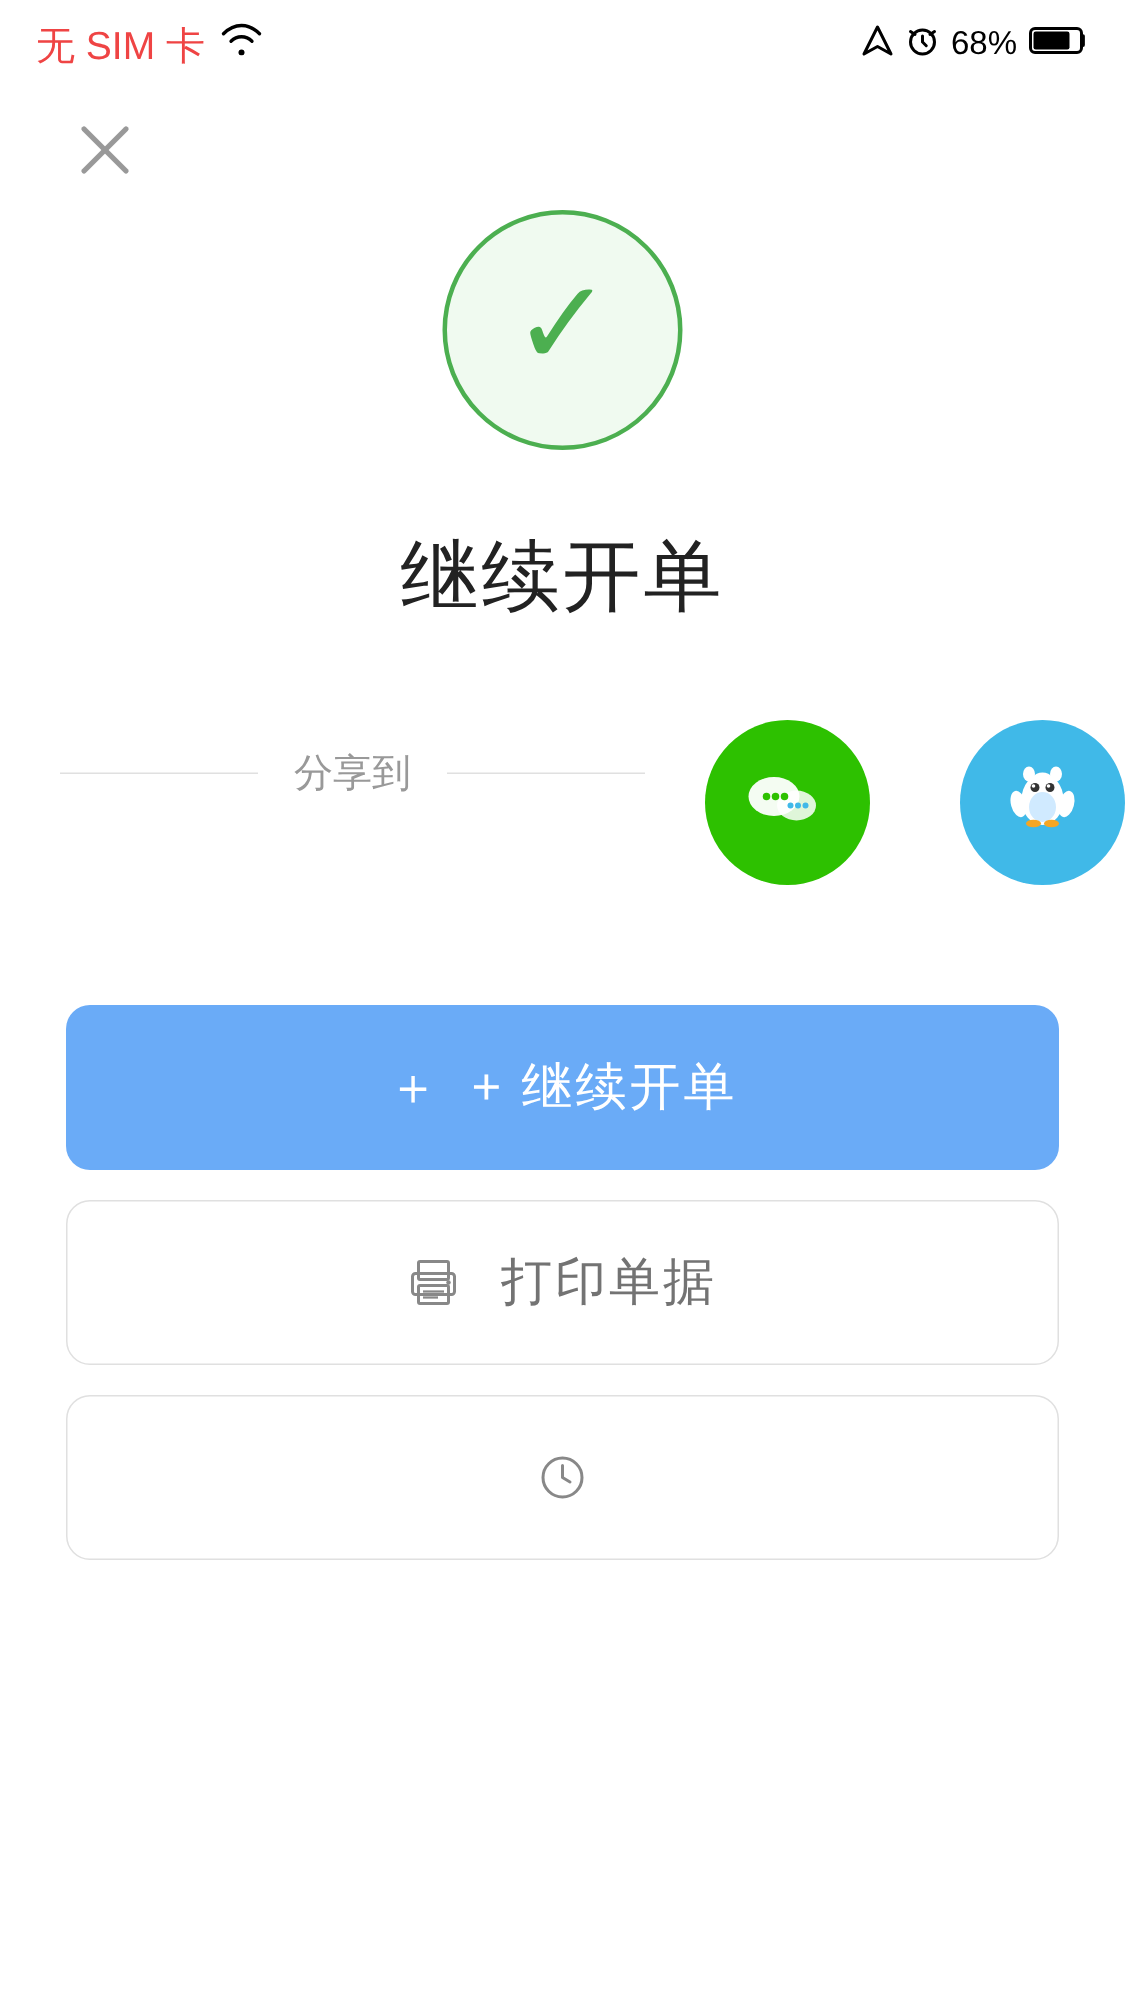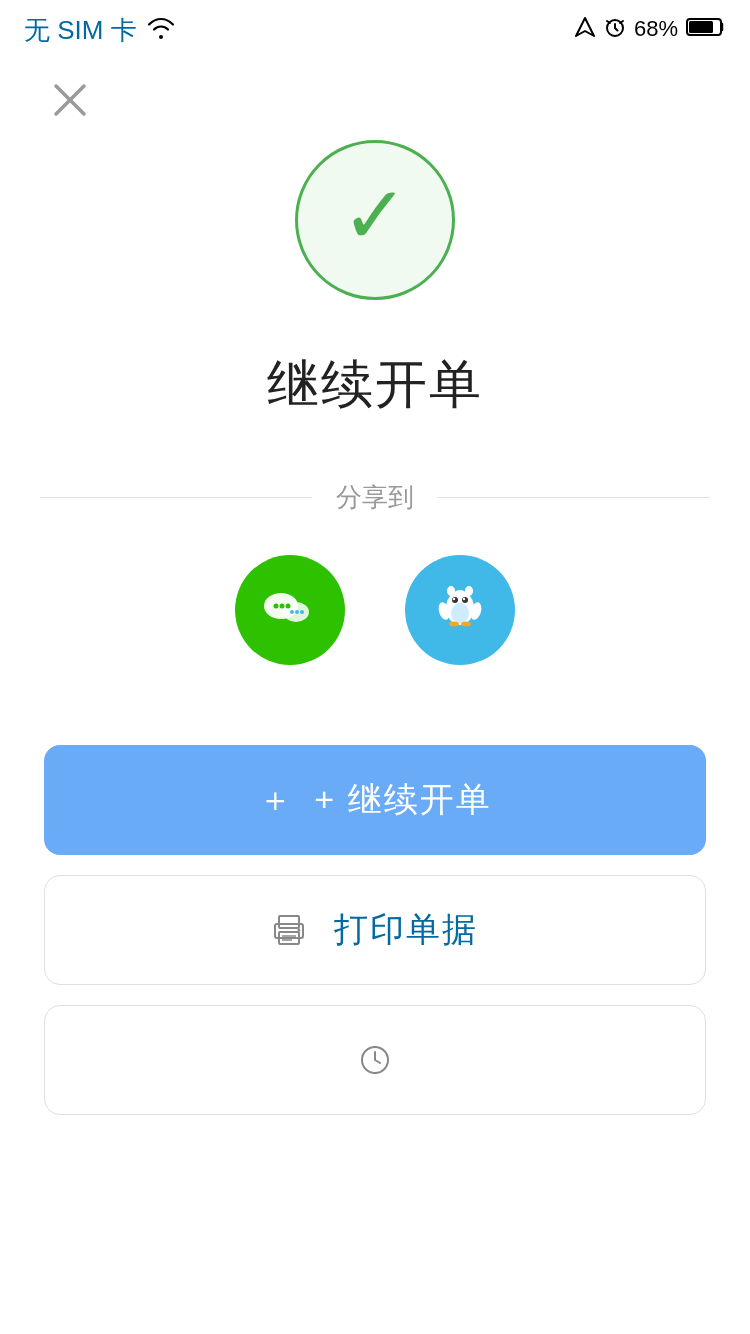--- a/index.html
+++ b/index.html
@@ -24,25 +24,24 @@
       height: 60px;
       display: flex;
       align-items: center;
       justify-content: space-between;
       padding: 0 24px;
       background: #ffffff;
     }
 
     .status-left {
       display: flex;
-      align-items: center;
       gap: 10px;
       font-size: 26px;
       font-weight: 500;
-      color: #0369a1;
+      color: #ef4444;
     }
 
     .status-center {
       font-size: 30px;
       font-weight: 600;
       color: #000;
       letter-spacing: 1px;
     }
 
     .status-right {
@@ -107,21 +106,21 @@
       font-weight: 400;
       color: #222;
       margin-bottom: 60px;
       letter-spacing: 2px;
     }
 
     
     .share-section {
       width: 100%;
       display: flex;
-      flex-direction: column;
+      flex-direction: row;
       align-items: center;
       margin-bottom: 50px;
     }
 
     .divider-row {
       width: 100%;
       display: flex;
       align-items: center;
       padding: 0 40px;
       margin-bottom: 40px;
@@ -198,21 +197,21 @@
       height: 110px;
       background: #ffffff;
       border: 1px solid #e0e0e0;
       border-radius: 16px;
       display: flex;
       align-items: center;
       justify-content: center;
       gap: 28px;
       cursor: pointer;
       font-size: 34px;
-      color: #0369a1;
+      color: #737373;
       font-weight: 400;
       letter-spacing: 2px;
     }
 
     .btn-icon {
       font-size: 34px;
       display: flex;
       align-items: center;
     }
   </style>

